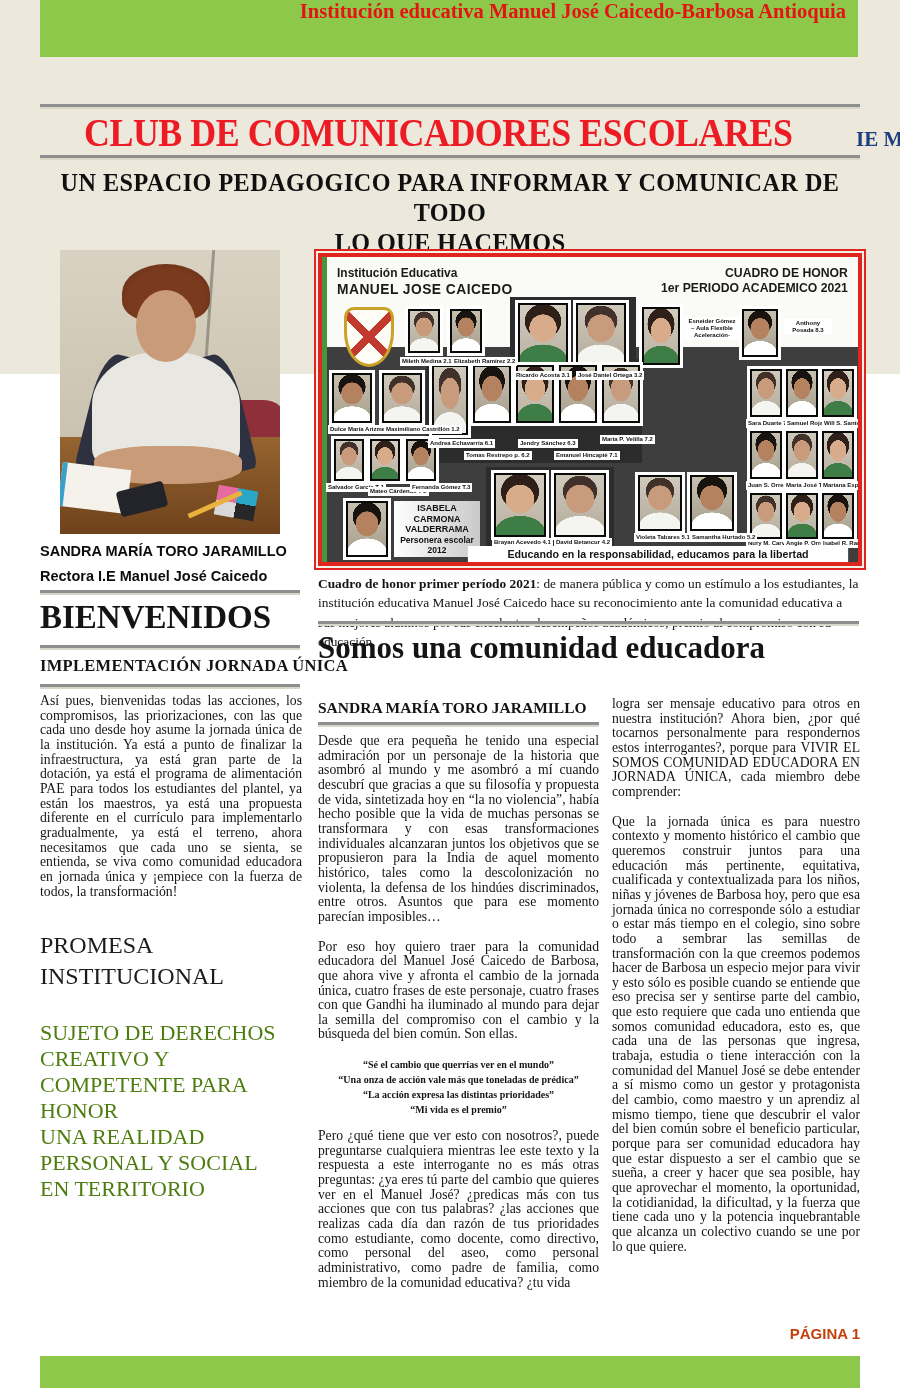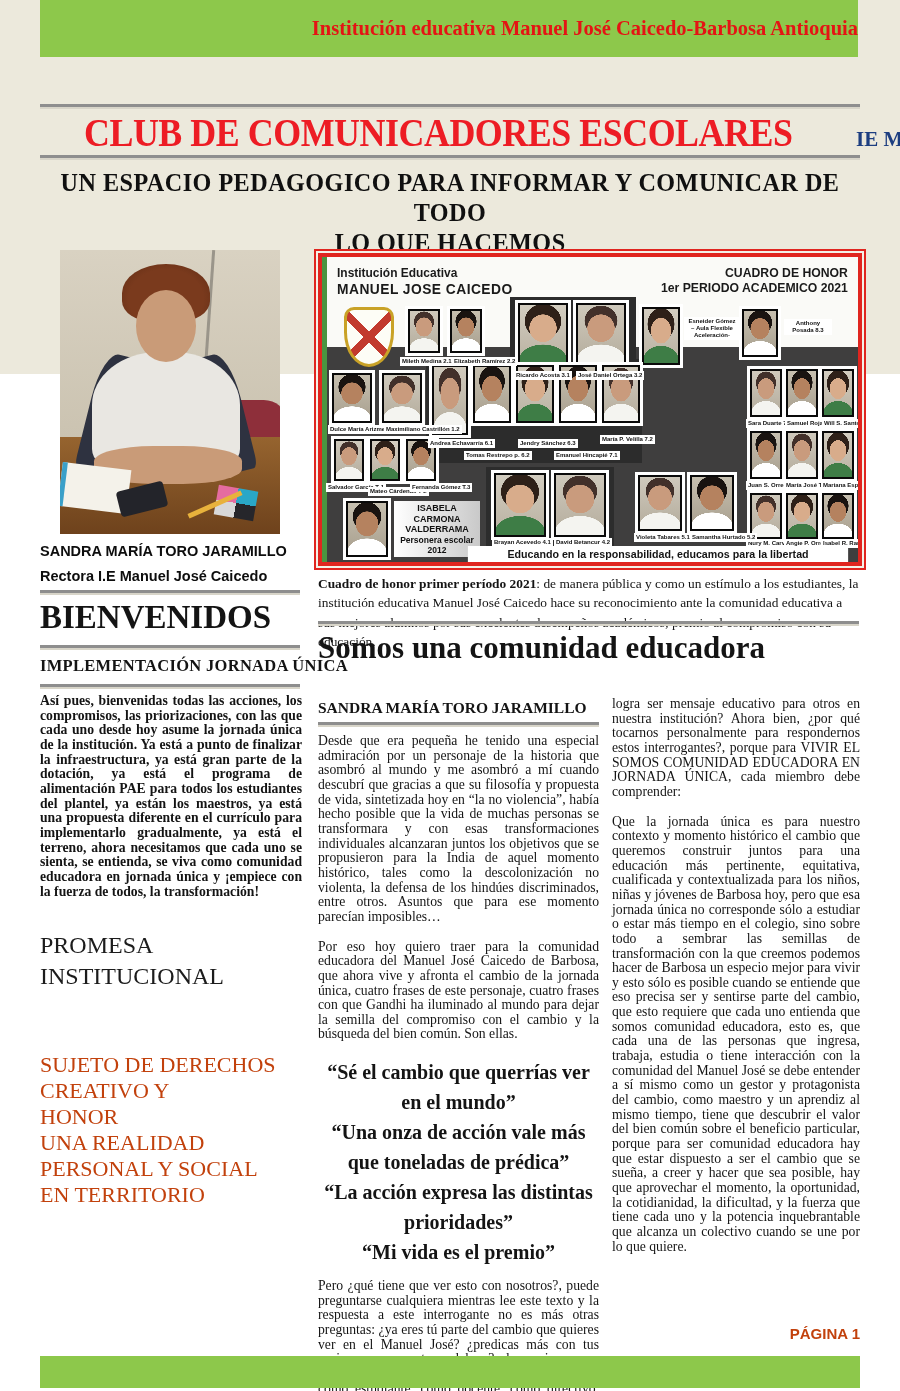--- a/index.html
+++ b/index.html
@@ -2,21 +2,21 @@
 <html><head>
 <meta charset="utf-8">
 <style>
   html,body{margin:0;padding:0;background:#ffffff;}
   .page{position:relative;width:900px;height:1391px;background:#ffffff;overflow:hidden;
         font-family:"Liberation Serif",serif;color:#141414;}
   .band{position:absolute;left:0;top:0;width:900px;height:374px;background:#ECE9DC;}
 
   
   .topbar{position:absolute;left:40px;top:0;width:818px;height:57px;background:#8DC84B;
-          display:flex;align-items:center;justify-content:flex-end;box-sizing:border-box;}
+          display:flex;align-items:flex-start;justify-content:flex-end;padding-right:12px;box-sizing:border-box;}
   .topbar .mast{font:bold 20.5px "Liberation Serif",serif;color:#E41414;}
   .publine{position:absolute;left:40px;top:75px;width:820px;text-align:center;
            font:bold 15px "Liberation Sans",sans-serif;color:#1D3E80;letter-spacing:.2px;white-space:pre;}
   .rule{position:absolute;height:3px;background:#8E8E8E;border-bottom:2px solid #D8D5C9;}
   .title-row{position:absolute;left:84px;top:110px;white-space:nowrap;}
   .title-main{display:inline-block;transform:scaleX(.92);transform-origin:left bottom;
               font:bold 39px "Liberation Serif",serif;color:#ED1C24;letter-spacing:-.5px;}
   .title-suffix{display:inline-block;font:bold 21px "Liberation Serif",serif;color:#1D3E80;margin-left:2px;vertical-align:baseline;}
   .subtitle{position:absolute;left:0;top:168px;width:900px;text-align:center;line-height:1.5;}
   .subtitle .ln{display:inline-block;transform:scaleX(.93);transform-origin:center;
@@ -82,30 +82,30 @@
   .iz-panel .nm{font-weight:bold;font-size:9px;line-height:1.15;}
   .iz-panel .rl{font-weight:bold;font-size:8.5px;}
   .motto{position:absolute;left:140px;top:289px;width:392px;background:#FFFFFF;color:#151515;z-index:8;
          font:bold 11px "Liberation Sans",sans-serif;text-align:center;padding:2px 0;transform:scaleX(.97);transform-origin:center;}
 
   
   .caption{position:absolute;left:318px;top:574px;width:541px;font-size:13.4px;line-height:1.45;text-align:left;}
   .h-bienvenidos{position:absolute;left:40px;top:599px;font:bold 33px "Liberation Serif",serif;}
   .h-impl{position:absolute;left:40px;top:656px;font:bold 16.5px "Liberation Serif",serif;letter-spacing:.3px;}
   .bodytxt{font-size:13.7px;line-height:1.07;text-align:justify;}
-  .leftbody{position:absolute;left:40px;top:694px;width:262px;font-weight:bold;}
+  .leftbody{position:absolute;left:40px;top:694px;width:262px;}
   .h-somos{position:absolute;left:318px;top:630px;font:bold 31px "Liberation Serif",serif;}
   .byline{position:absolute;left:318px;top:699px;font:bold 15.5px "Liberation Serif",serif;}
   .midcol{position:absolute;left:318px;top:734px;width:281px;}
   .midcol p{margin:0 0 15px 0;}
-  .quotes{margin:4px 0 12px 0;text-align:center;font-weight:bold;font-size:20px;line-height:1.5;}
+  .quotes{margin:4px 0 12px 0;text-align:center;font-weight:bold;font-size:10px;line-height:1.5;}
   .rightcol{position:absolute;left:612px;top:697px;width:248px;}
   .rightcol p{margin:0 0 15px 0;}
   .h-promesa{position:absolute;left:40px;top:930px;width:270px;font:normal 24px "Liberation Serif",serif;line-height:1.3;color:#1c1c1c;}
-  .h-sujeto{position:absolute;left:40px;top:1052px;width:280px;font:normal 22px "Liberation Serif",serif;line-height:1.18;color:#c2410c;}
+  .h-sujeto{position:absolute;left:40px;top:1020px;width:280px;font:normal 22px "Liberation Serif",serif;line-height:1.18;color:#4d7c0f;}
   .pagenum{position:absolute;left:560px;top:1325px;width:300px;text-align:right;
            font:bold 15px "Liberation Sans",sans-serif;color:#c2410c;}
   .botbar{position:absolute;left:40px;top:1356px;width:820px;height:32px;background:#8DC84B;}
 </style>
 </head>
 <body>
 
 <div class="page">
   <div class="band"></div>
 
@@ -274,20 +274,21 @@
   <div class="h-bienvenidos">BIENVENIDOS</div>
   <div class="rule" style="left:40px;top:645px;width:260px;"></div>
   <div class="h-impl">IMPLEMENTACIÓN JORNADA ÚNICA</div>
   <div class="rule" style="left:40px;top:684px;width:260px;"></div>
   <div class="leftbody bodytxt">Así pues, bienvenidas todas las acciones, los compromisos, las priorizaciones, con las que cada uno desde hoy asume la jornada única de la institución.  Ya está a punto de finalizar la infraestructura, ya está gran parte de la dotación, ya está el programa de alimentación PAE para todos los estudiantes del plantel, ya están los maestros, ya está una propuesta diferente en el currículo para implementarlo gradualmente, ya está el terreno, ahora necesitamos que cada uno se sienta, se entienda, se viva como comunidad educadora en jornada única y ¡empiece con la fuerza de todos, la transformación!</div>
 
   <div class="h-promesa">PROMESA INSTITUCIONAL</div>
   <div class="h-sujeto">
     <div>SUJETO DE DERECHOS</div>
     <div>CREATIVO Y</div>
+    <div>COMPETENTE PARA</div>
     <div>HONOR</div>
     <div>UNA REALIDAD</div>
     <div>PERSONAL Y SOCIAL</div>
     <div>EN TERRITORIO</div>
   </div>
 
   <div class="rule" style="left:318px;top:621px;width:541px;"></div>
   <div class="h-somos">Somos una comunidad educadora</div>
   <div class="byline">SANDRA MARÍA TORO JARAMILLO</div>
   <div class="rule" style="left:318px;top:722px;width:281px;"></div>

